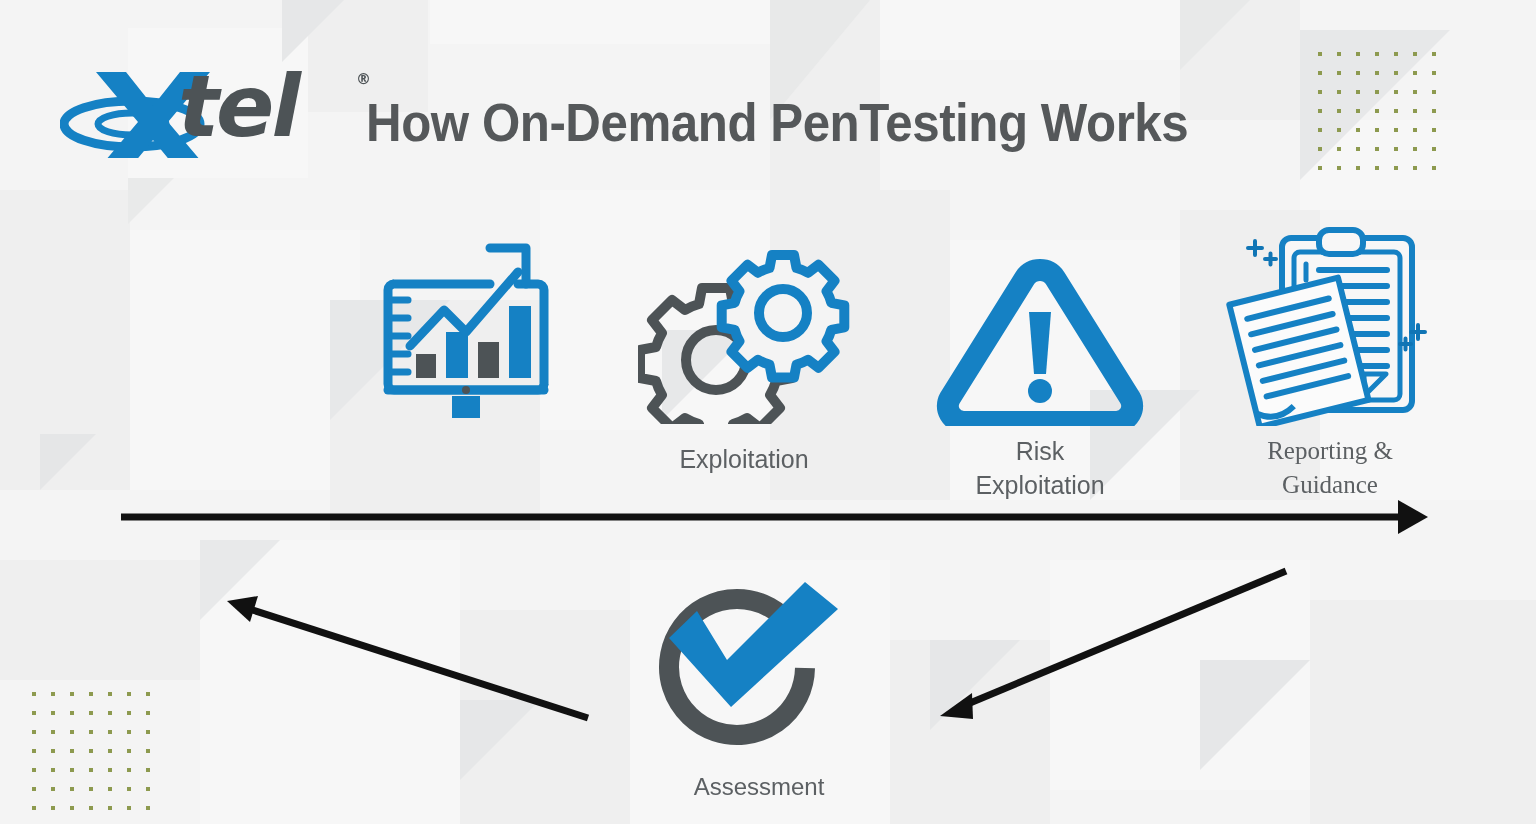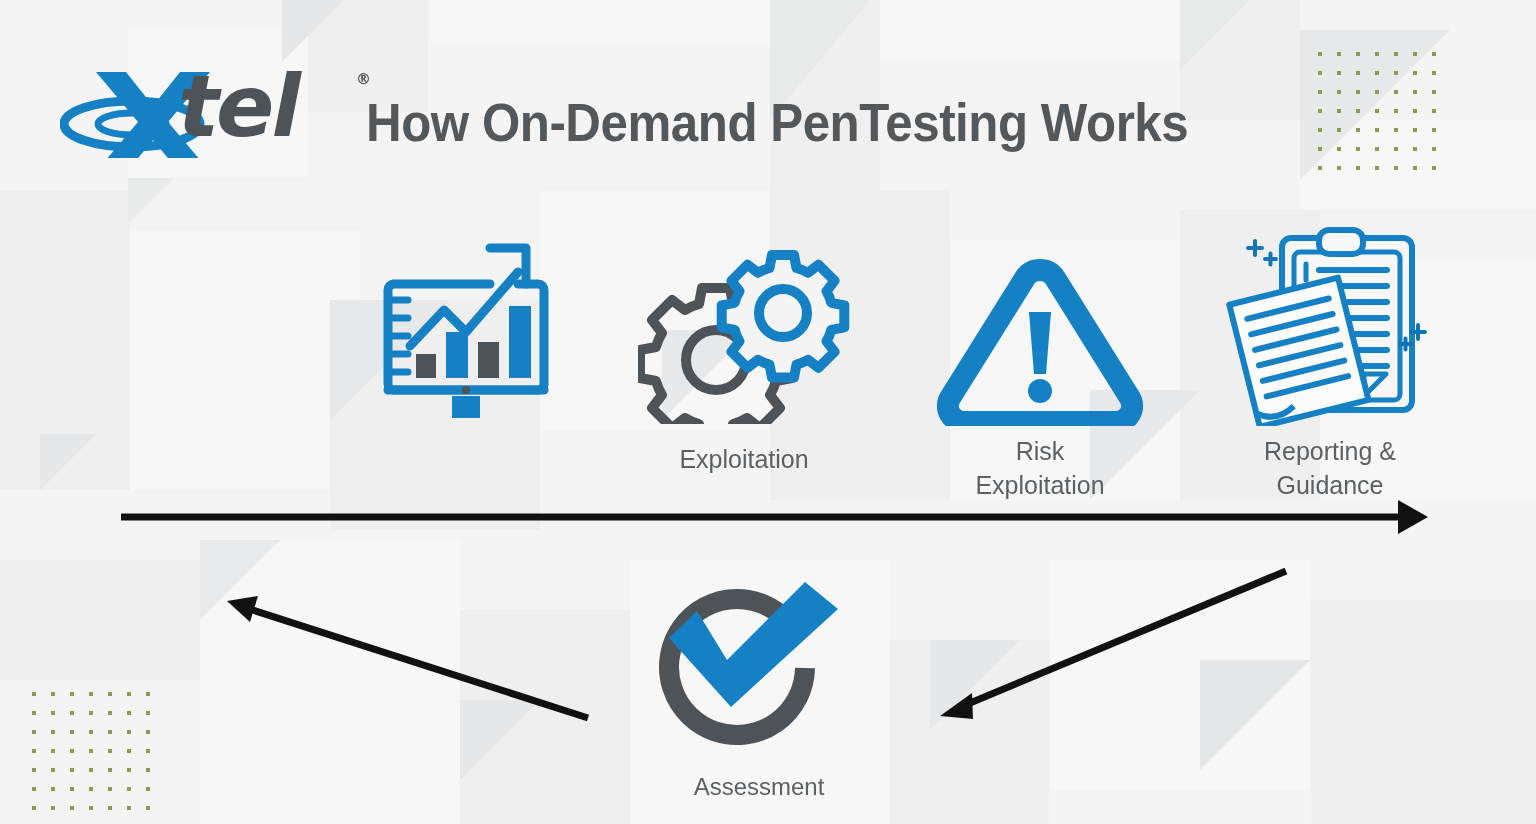--- a/index.html
+++ b/index.html
@@ -316,21 +316,21 @@
         </g>
 
         <g stroke="#1075b5" stroke-width="4" stroke-linecap="round">
           <path d="M24 22 h14 M31 15 v14"></path>
           <path d="M41 33 h11 M46.5 27.5 v11"></path>
           <path d="M187 106 h14 M194 99 v14"></path>
           <path d="M176 118 h11 M181.5 112.5 v11"></path>
         </g>
       </svg>
     </div>
-    <div class="step-label" style="margin-top:8px;">Reporting &amp;
+    <div class="step-label" style="margin-top:8px;font-family:Liberation Serif, serif;">Reporting &amp;
 Guidance</div>
   </div>
 
   <svg class="timeline" viewBox="0 0 1536 824">
 
     <g>
       <line x1="121" y1="517" x2="1400" y2="517" stroke="#111111" stroke-width="7"></line>
       <path d="M1398 500 L1428 517 L1398 534 Z" fill="#111111"></path>
     </g>
 

